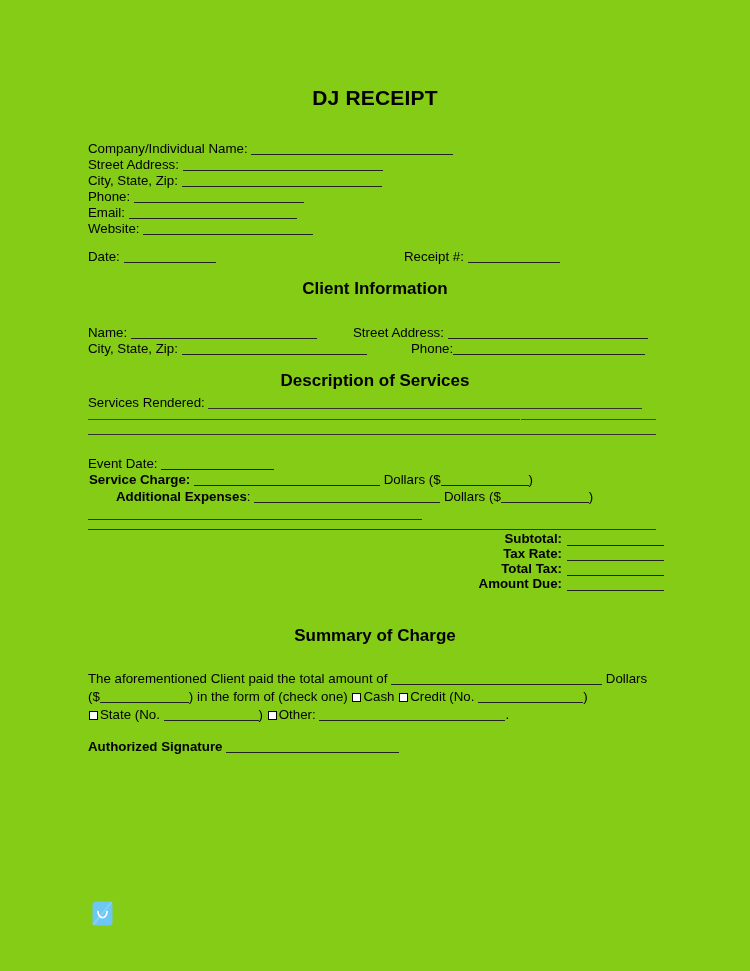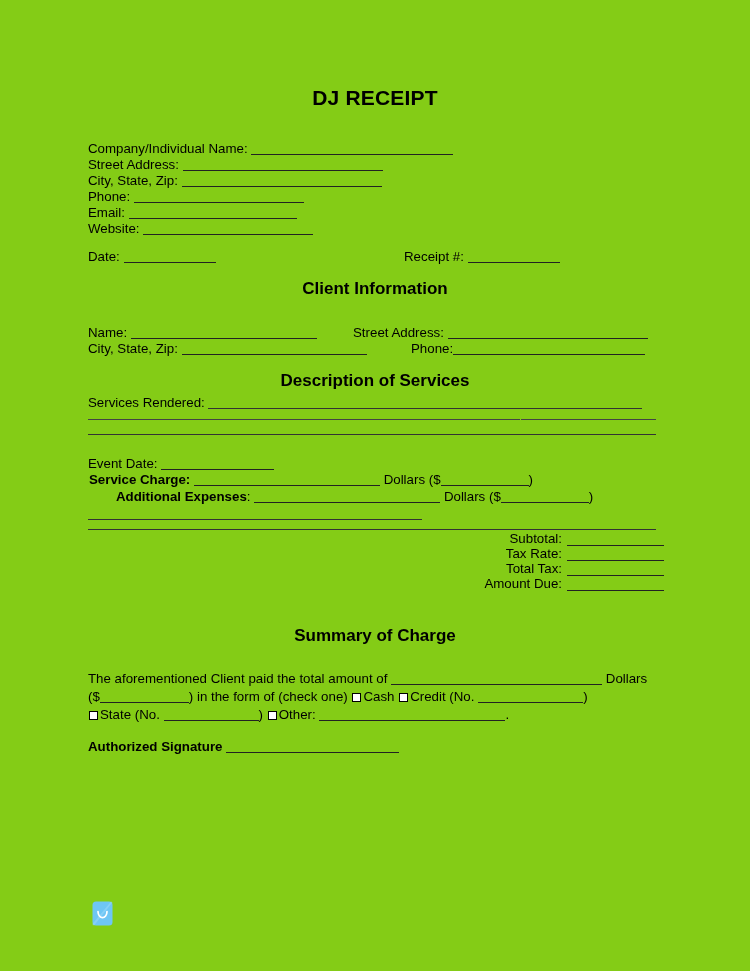--- a/index.html
+++ b/index.html
@@ -89,21 +89,21 @@
     left: 400px;
     top: 531px;
     width: 264px;
   }
   .totals-row {
     display: flex;
     align-items: flex-end;
     justify-content: flex-end;
     height: 15px;
     font-size: 13.3px;
-    font-weight: normal;
+    font-weight: bold;
   }
   .totals-label { white-space: nowrap; padding-right: 5px; }
   .totals-blank {
     width: 97px;
     border-bottom: 1.4px solid #222;
     height: 12px;
   }
 
   
   .cb {

